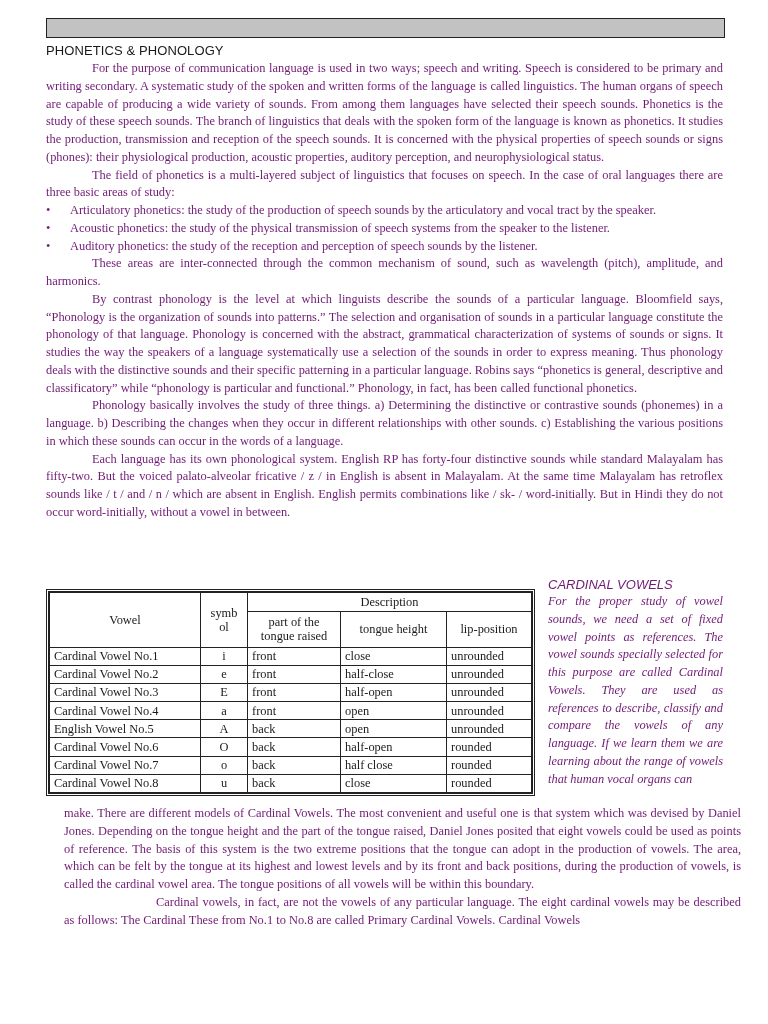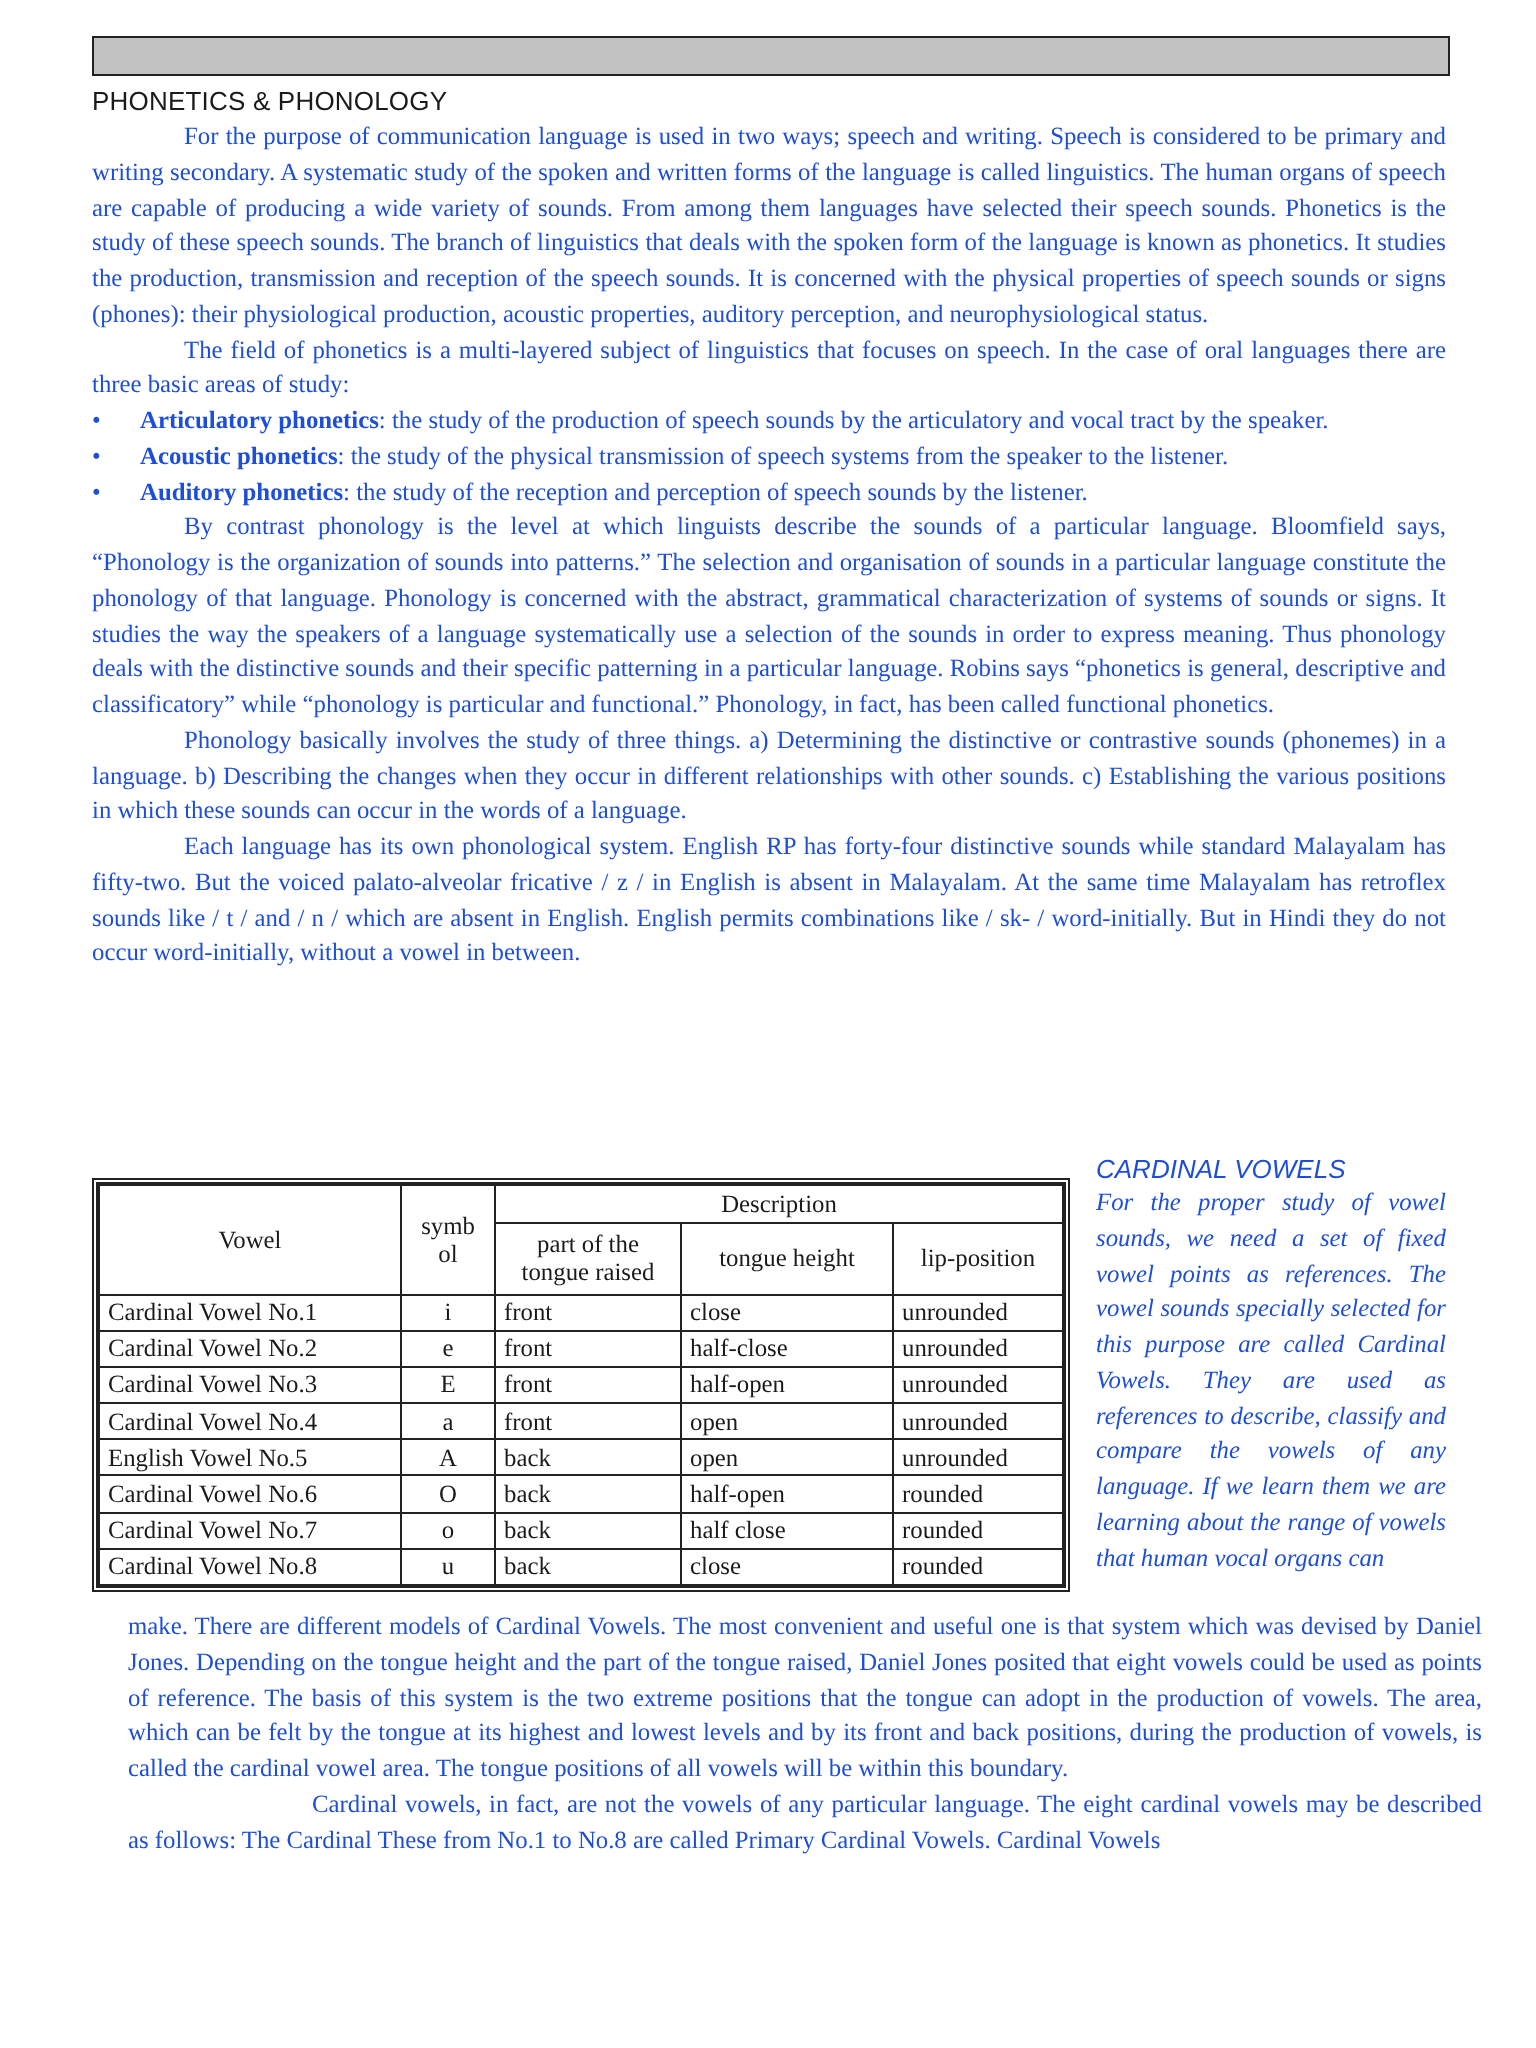--- a/index.html
+++ b/index.html
@@ -1,28 +1,28 @@
 <!DOCTYPE html>
 <html><head>
 <meta charset="utf-8">
 <style>
   html, body { margin: 0; padding: 0; background: #ffffff; }
   body { width: 768px; height: 1024px; position: relative; overflow: hidden; color: #1a1a1a; }
   .header-bar { position: absolute; left: 46px; top: 18px; width: 677px; height: 18px; background: #c2c2c2; border: 1px solid #222; }
   .h-sans { font-family: "Liberation Sans", sans-serif; font-size: 13px; letter-spacing: 0.1px; }
   .section-title { position: absolute; left: 46px; top: 43px; }
-  .body-text { font-family: "Liberation Serif", serif; font-size: 12.4px; line-height: 17.75px; text-align: justify; color: #1d4ed8; }
+  .body-text { font-family: "Liberation Serif", serif; font-size: 12.4px; line-height: 17.75px; text-align: justify; color: #701a75; }
   .flow { position: absolute; left: 46px; top: 60px; width: 677px; }
   .flow p { margin: 0; }
   .indent { text-indent: 46px; }
   .indent-big { text-indent: 92px; }
   .bullets { margin: 0; padding: 0; list-style: none; }
   .bullets li { position: relative; padding-left: 24px; }
   .bullets li .dot { position: absolute; left: 0; top: 0; }
-  .bullets b { font-weight: bold; margin-top: 42px; }
+  .bullets b { font-weight: normal; margin-top: 42px; }
 
   .table-wrap { position: absolute; left: 46px; top: 589px; width: 489px; height: 207px; border: 3px double #222; box-sizing: border-box; }
   table.cv { border-collapse: collapse; width: 100%; height: 100%; font-family: "Liberation Serif", serif; font-size: 12.4px; color: #1a1a1a; }
   table.cv td, table.cv th { border: 1px solid #222; padding: 0 4px; font-weight: normal; line-height: 14px; }
   table.cv th { text-align: center; }
   table.cv td.sym { text-align: center; }
   table.cv tr.body-row td { height: 17px; }
 
   .side { position: absolute; left: 548px; top: 576px; width: 175px; }
   .side .sub-title { font-family: "Liberation Sans", sans-serif; font-size: 13px; line-height: 17px; margin: 0; }
@@ -47,20 +47,21 @@
     </li>
     <li>
       <span class="dot">•</span>
       <b>Acoustic phonetics</b><span>: the study of the physical transmission of speech systems from the speaker to the listener.</span>
     </li>
     <li>
       <span class="dot">•</span>
       <b>Auditory phonetics</b><span>: the study of the reception and perception of speech sounds by the listener.</span>
     </li>
   </ul>
+  <p class="indent">These areas are inter-connected through the common mechanism of sound, such as wavelength (pitch), amplitude, and harmonics.</p>
   <p class="indent">By contrast phonology is the level at which linguists describe the sounds of a particular language. Bloomfield says, “Phonology is the organization of sounds into patterns.” The selection and organisation of sounds in a particular language constitute the phonology of that language.  Phonology is concerned with the abstract, grammatical characterization of systems of sounds or signs. It studies the way the speakers of a language systematically use a selection of the sounds in order to express meaning. Thus phonology deals with the distinctive sounds and their specific patterning in a particular language.  Robins says “phonetics is general, descriptive and classificatory” while “phonology is particular and functional.” Phonology, in fact, has been called functional phonetics.</p>
   <p class="indent">Phonology basically involves the study of three things.  a) Determining the distinctive or contrastive sounds (phonemes) in a language.  b) Describing the changes when they occur in different relationships with other sounds.  c) Establishing the various positions in which these sounds can occur in the words of a language.</p>
   <p class="indent">Each language has its own phonological system.  English RP has forty-four distinctive sounds while standard Malayalam has fifty-two.  But the voiced palato-alveolar fricative / z / in English is absent in Malayalam. At the same time Malayalam has retroflex sounds like / t / and / n / which are absent in English. English permits combinations like / sk- / word-initially. But in Hindi they do not occur word-initially, without a vowel in between.</p>
 </div>
 
 <div class="table-wrap">
   <table class="cv">
     <tbody>
         <tr>
       <th rowspan="2" style="width:142px">Vowel</th>

